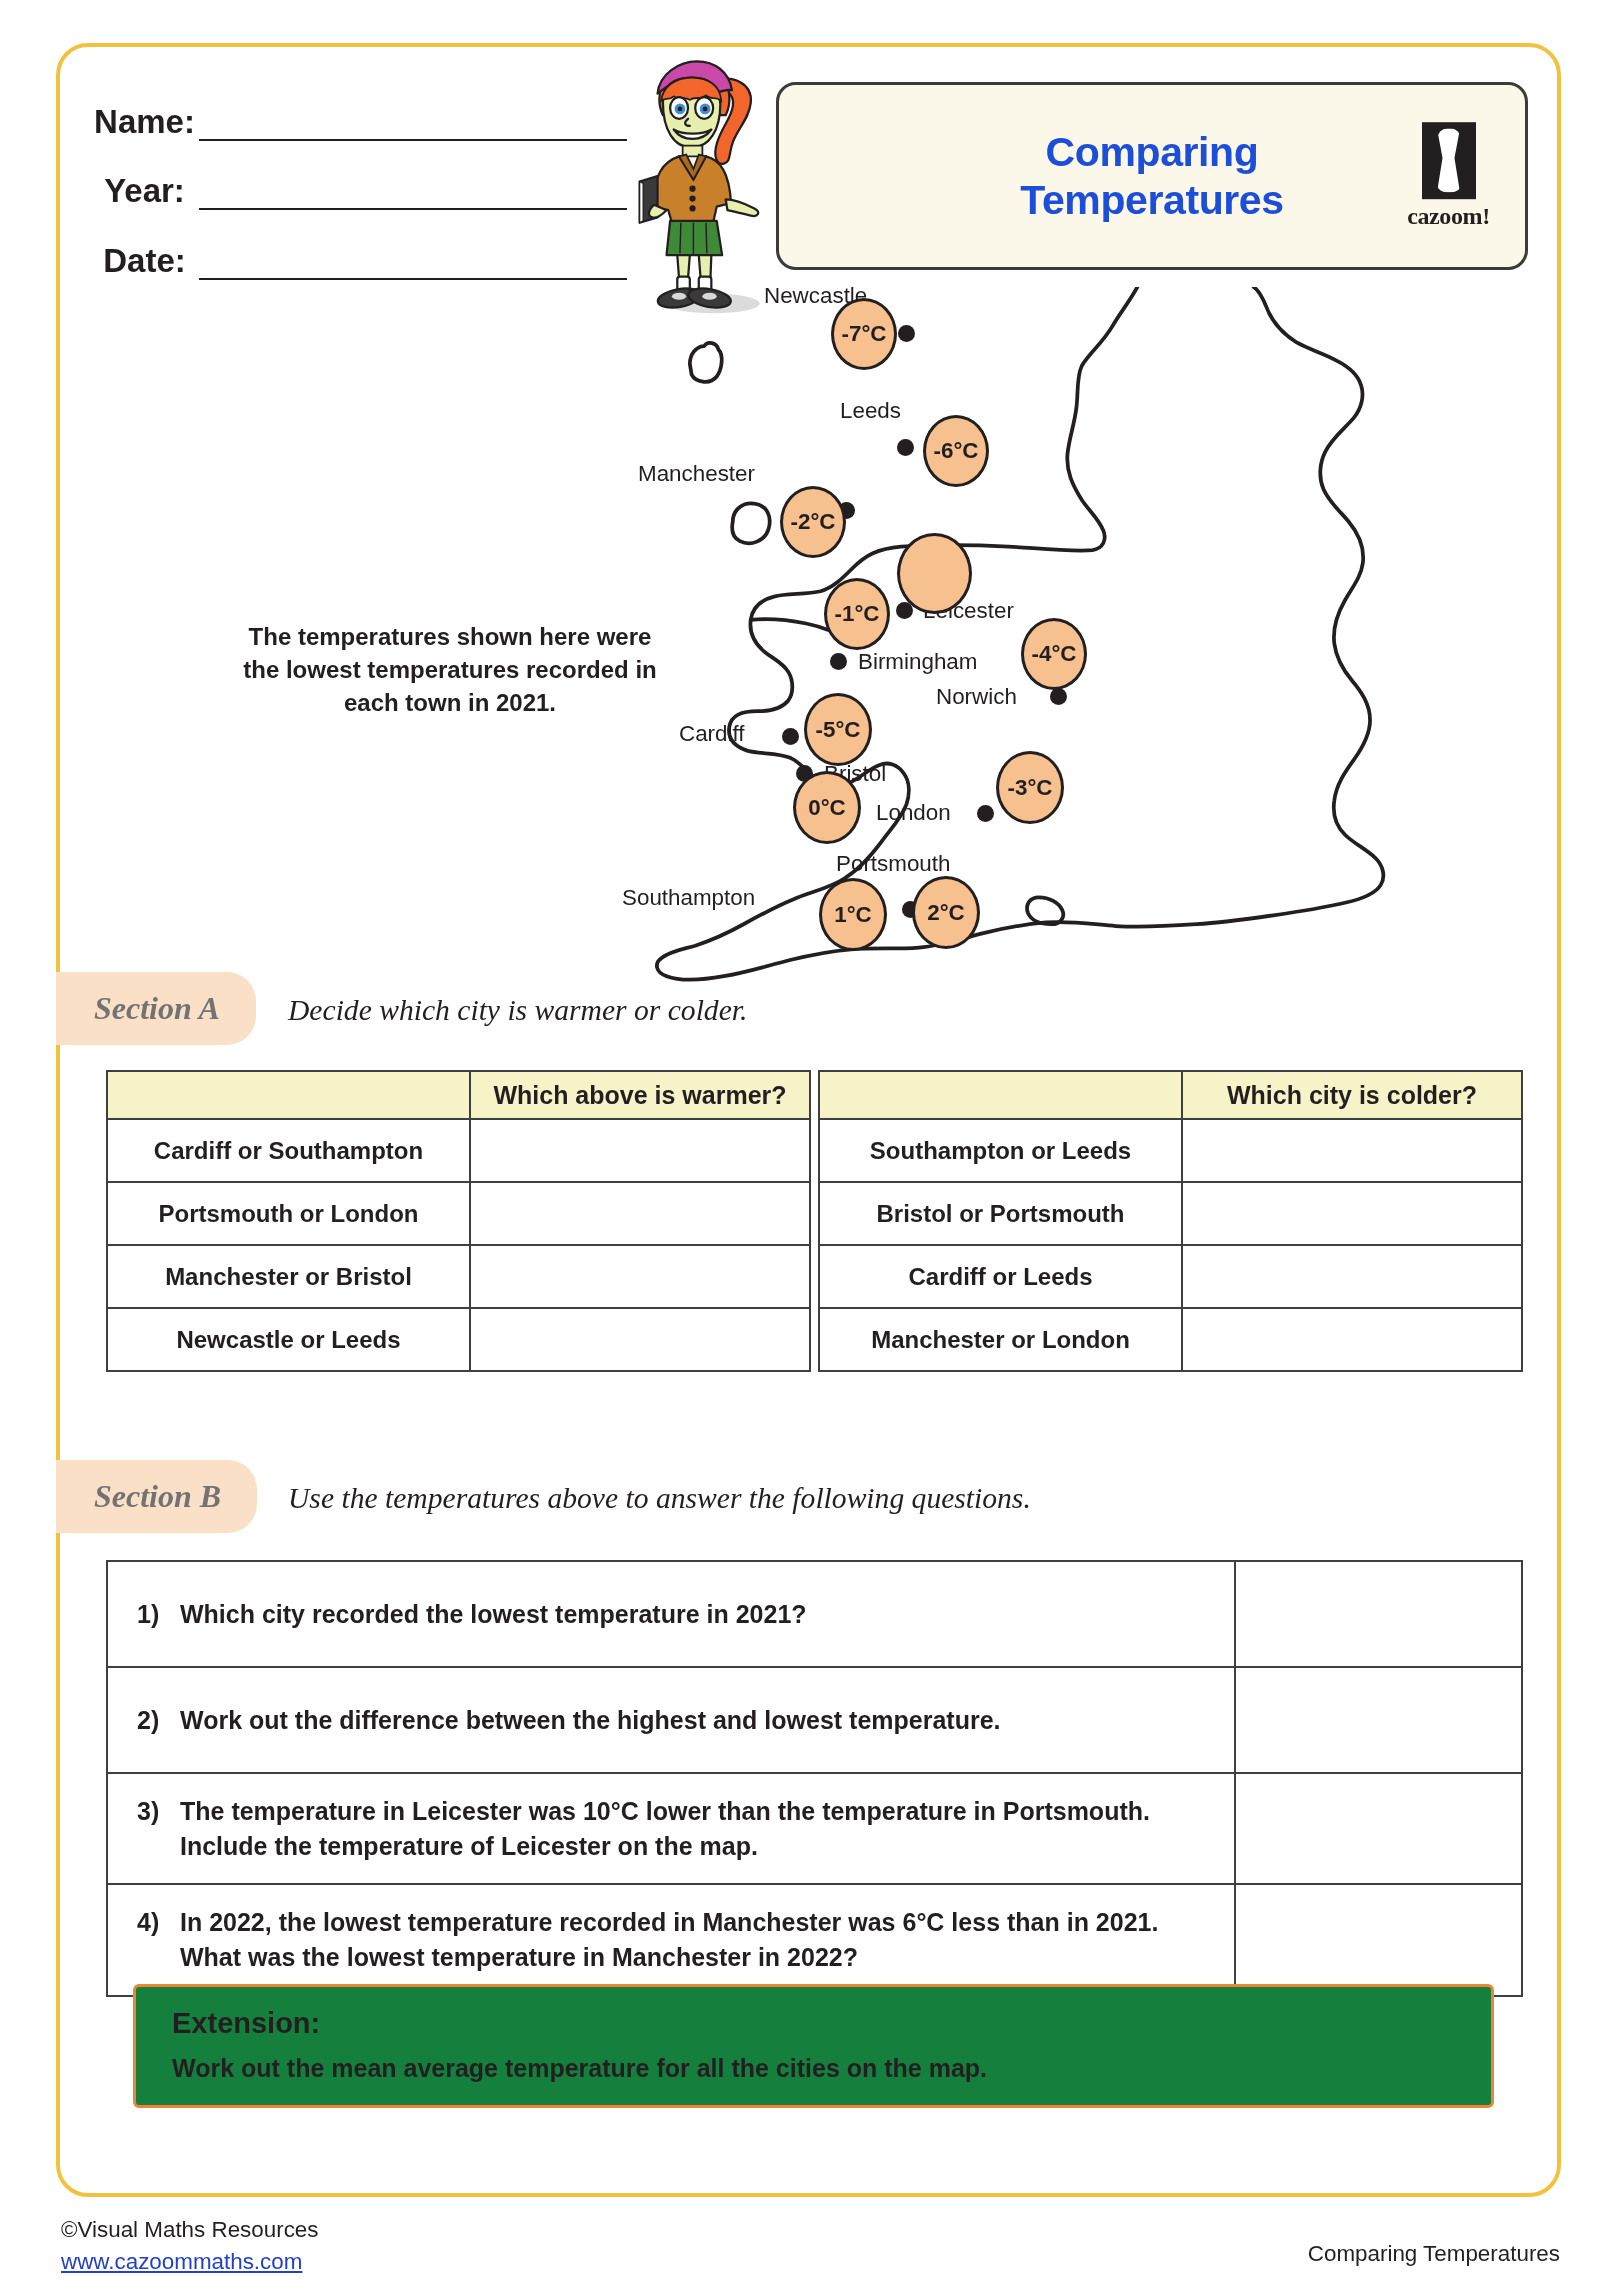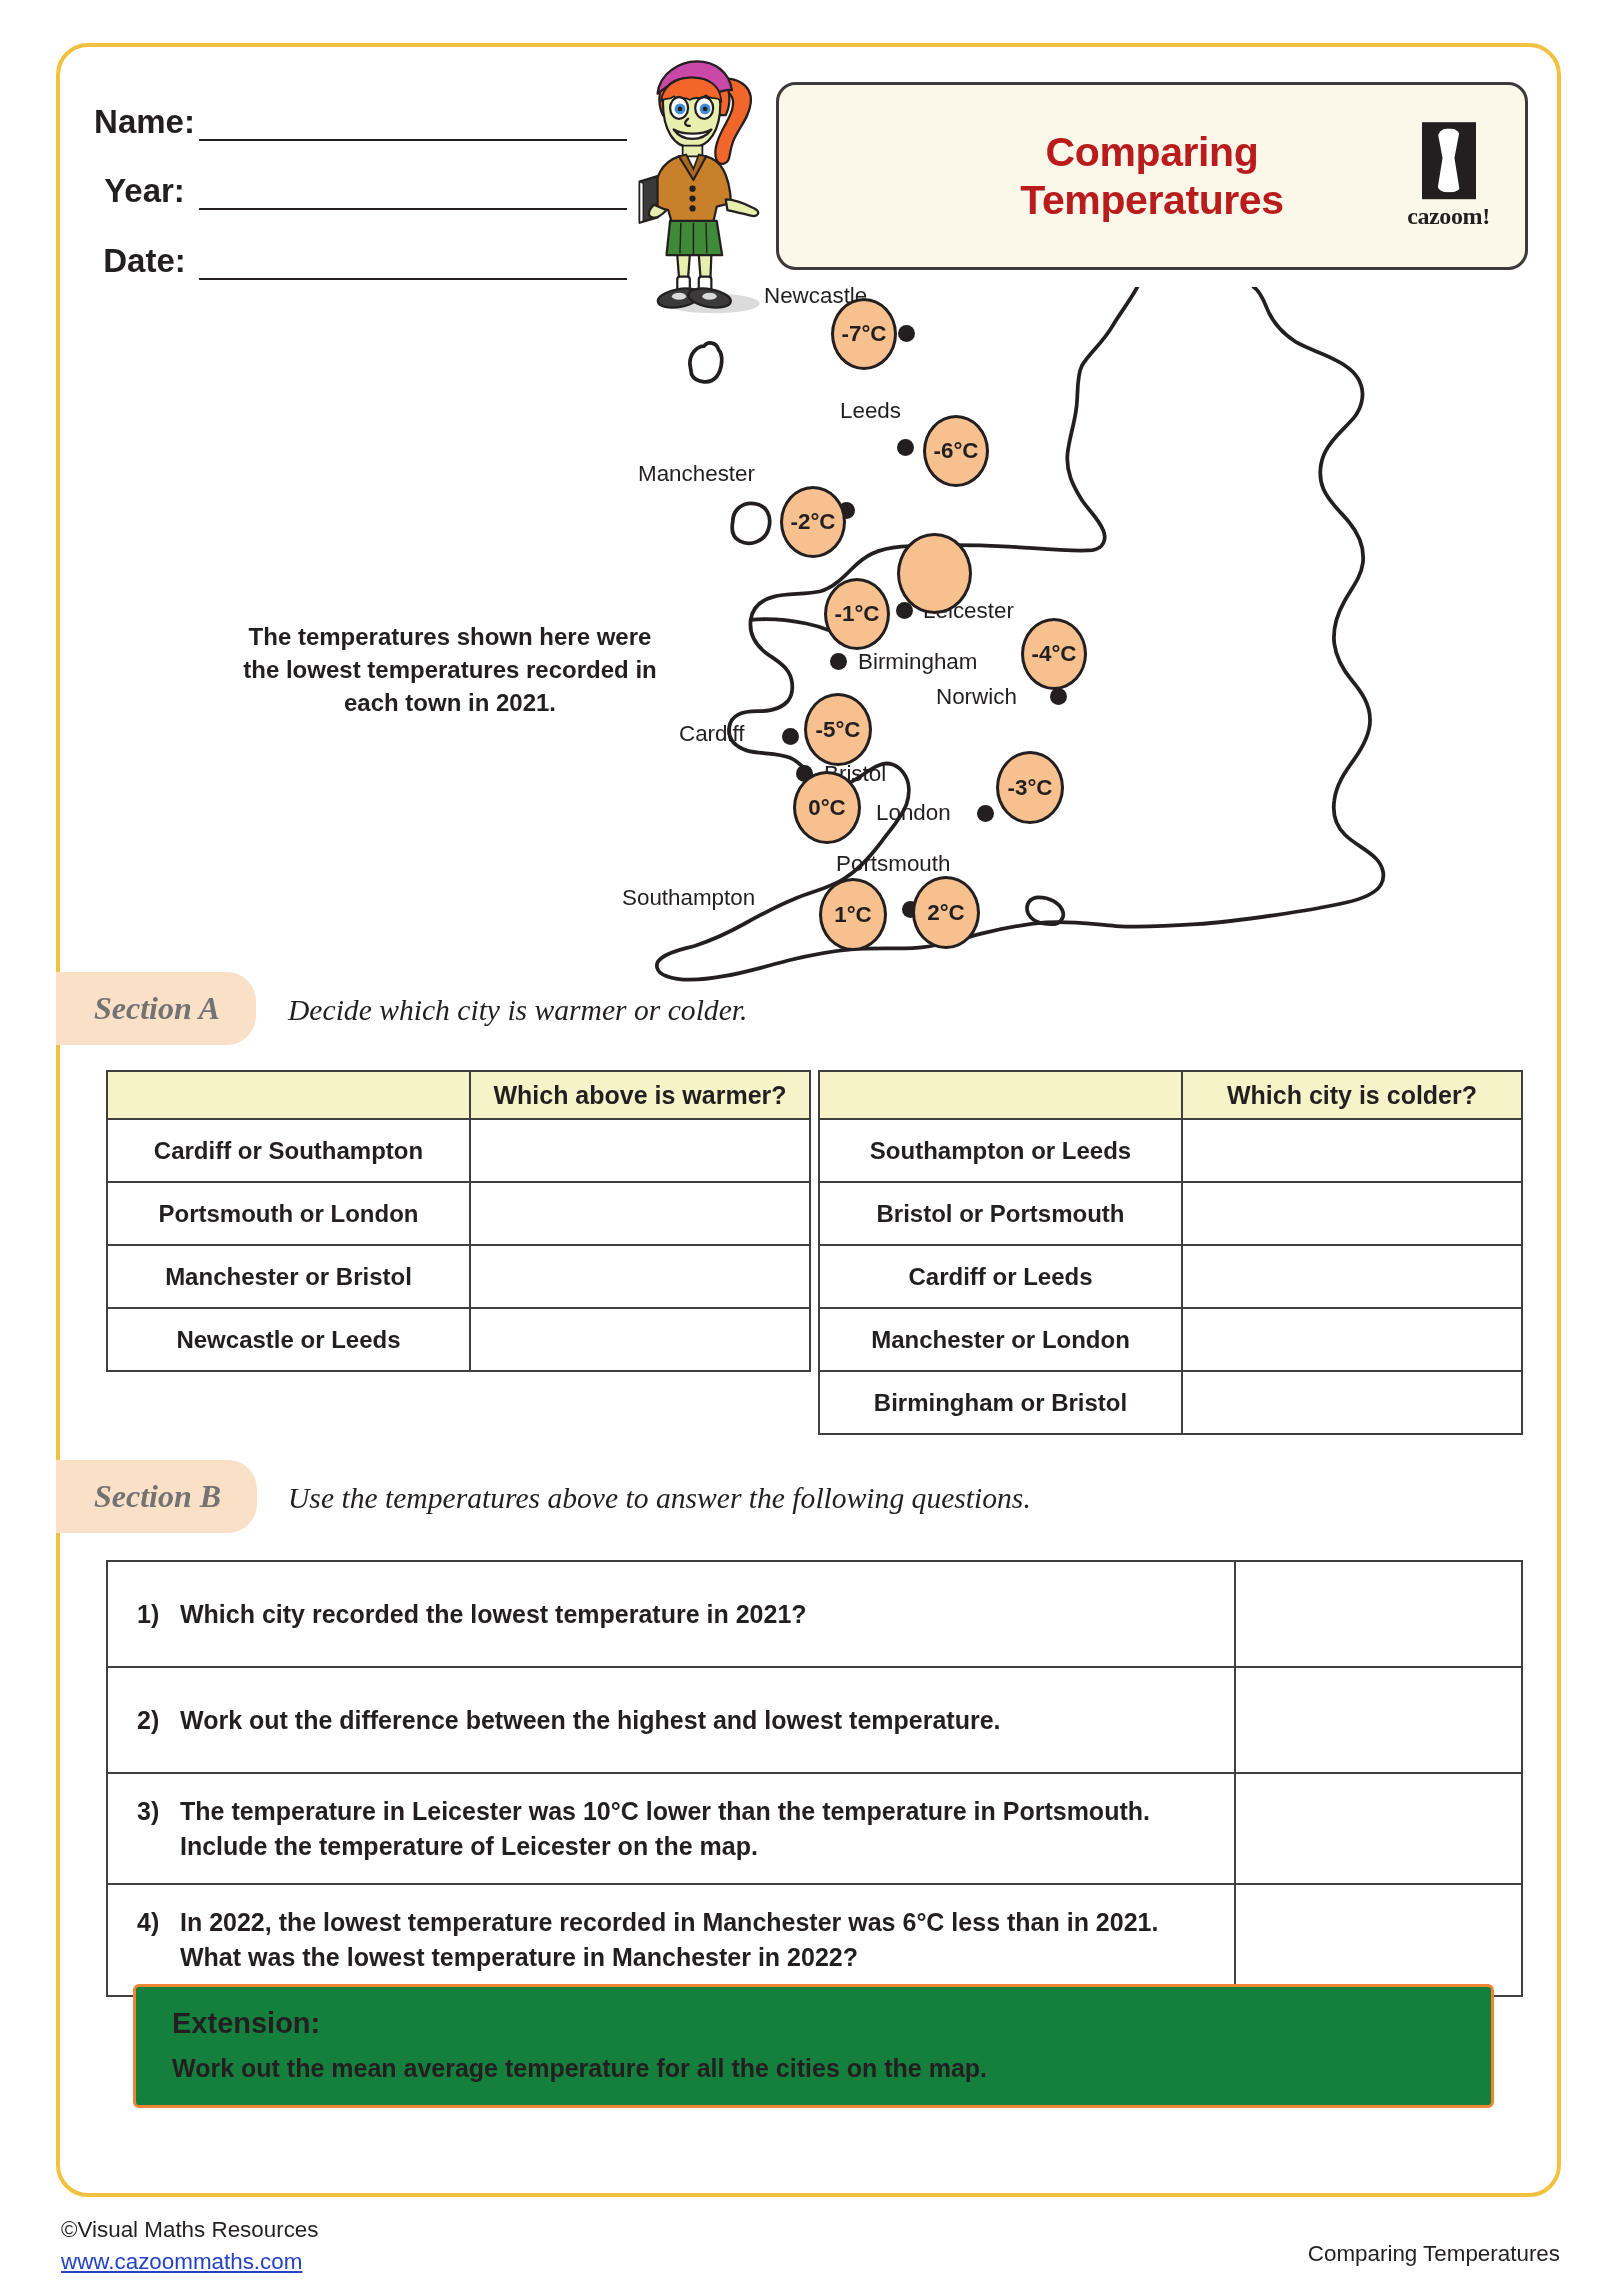--- a/index.html
+++ b/index.html
@@ -74,21 +74,21 @@
     border: 3.6px solid #3b3b3b;
     border-radius: 19.7px;
     box-sizing: border-box;
     display: flex;
     align-items: center;
     justify-content: center;
   }
   #title-text {
     font-size: 41px;
     font-weight: bold;
-    color: #b91c1c;
+    color: #1d4ed8;
     text-align: center;
     line-height: 1.18;
     letter-spacing: -0.4px;
     width: 573px;
   }
   #cazoom-logo {
     position: absolute;
     right: 34px;
     top: 50%;
     transform: translateY(-50%);
@@ -560,24 +560,20 @@
       <td class="answer-cell"></td>
     </tr>
     <tr>
       <td>Cardiff or Leeds</td>
       <td class="answer-cell"></td>
     </tr>
     <tr>
       <td>Manchester or London</td>
       <td class="answer-cell"></td>
     </tr>
-    <tr>
-      <td>Birmingham or Bristol</td>
-      <td class="answer-cell"></td>
-    </tr>
   </tbody>
 </table>
 
 <div class="section-badge" style="top:1460px;">
   <span class="section-badge-text">Section B</span>
 </div>
 <div class="section-desc" style="left:288px; top:1482px;">Use the temperatures above to answer the following questions.</div>
 
 <table id="qtable">
   <colgroup>

